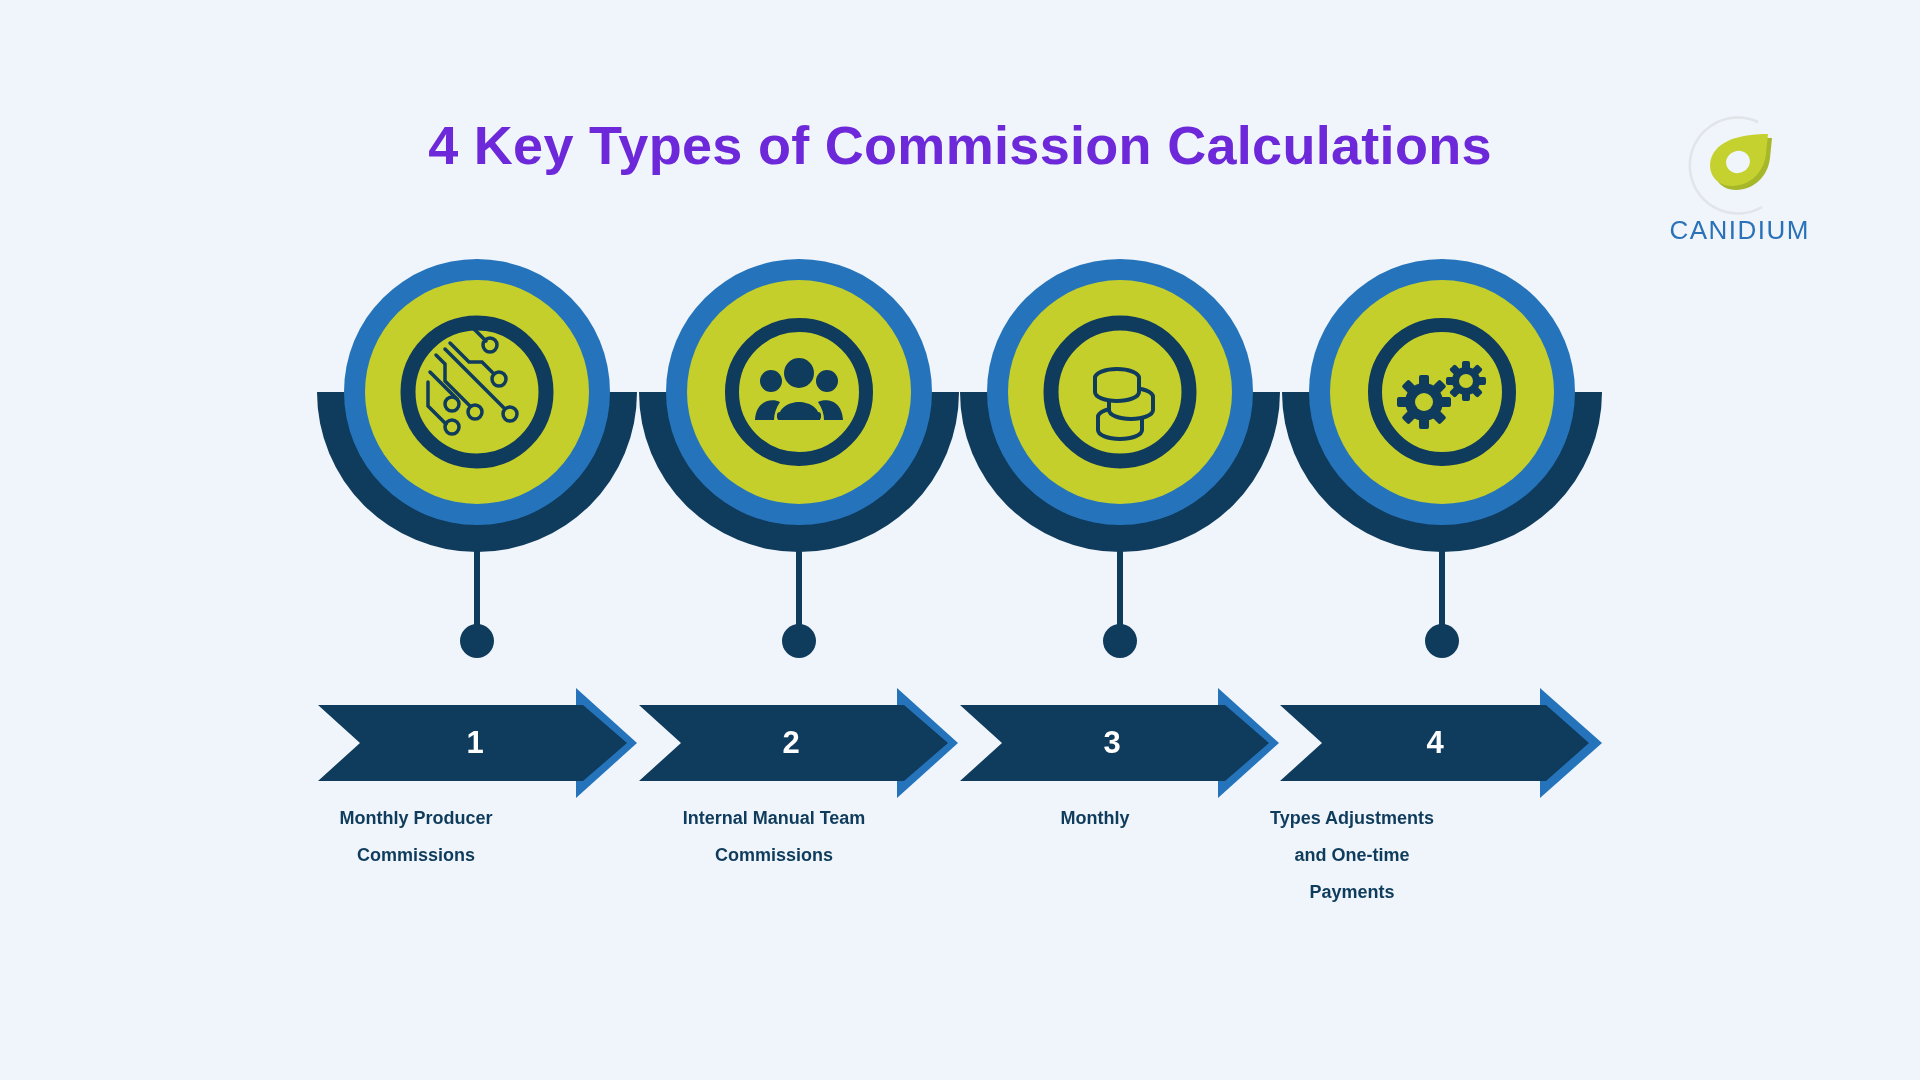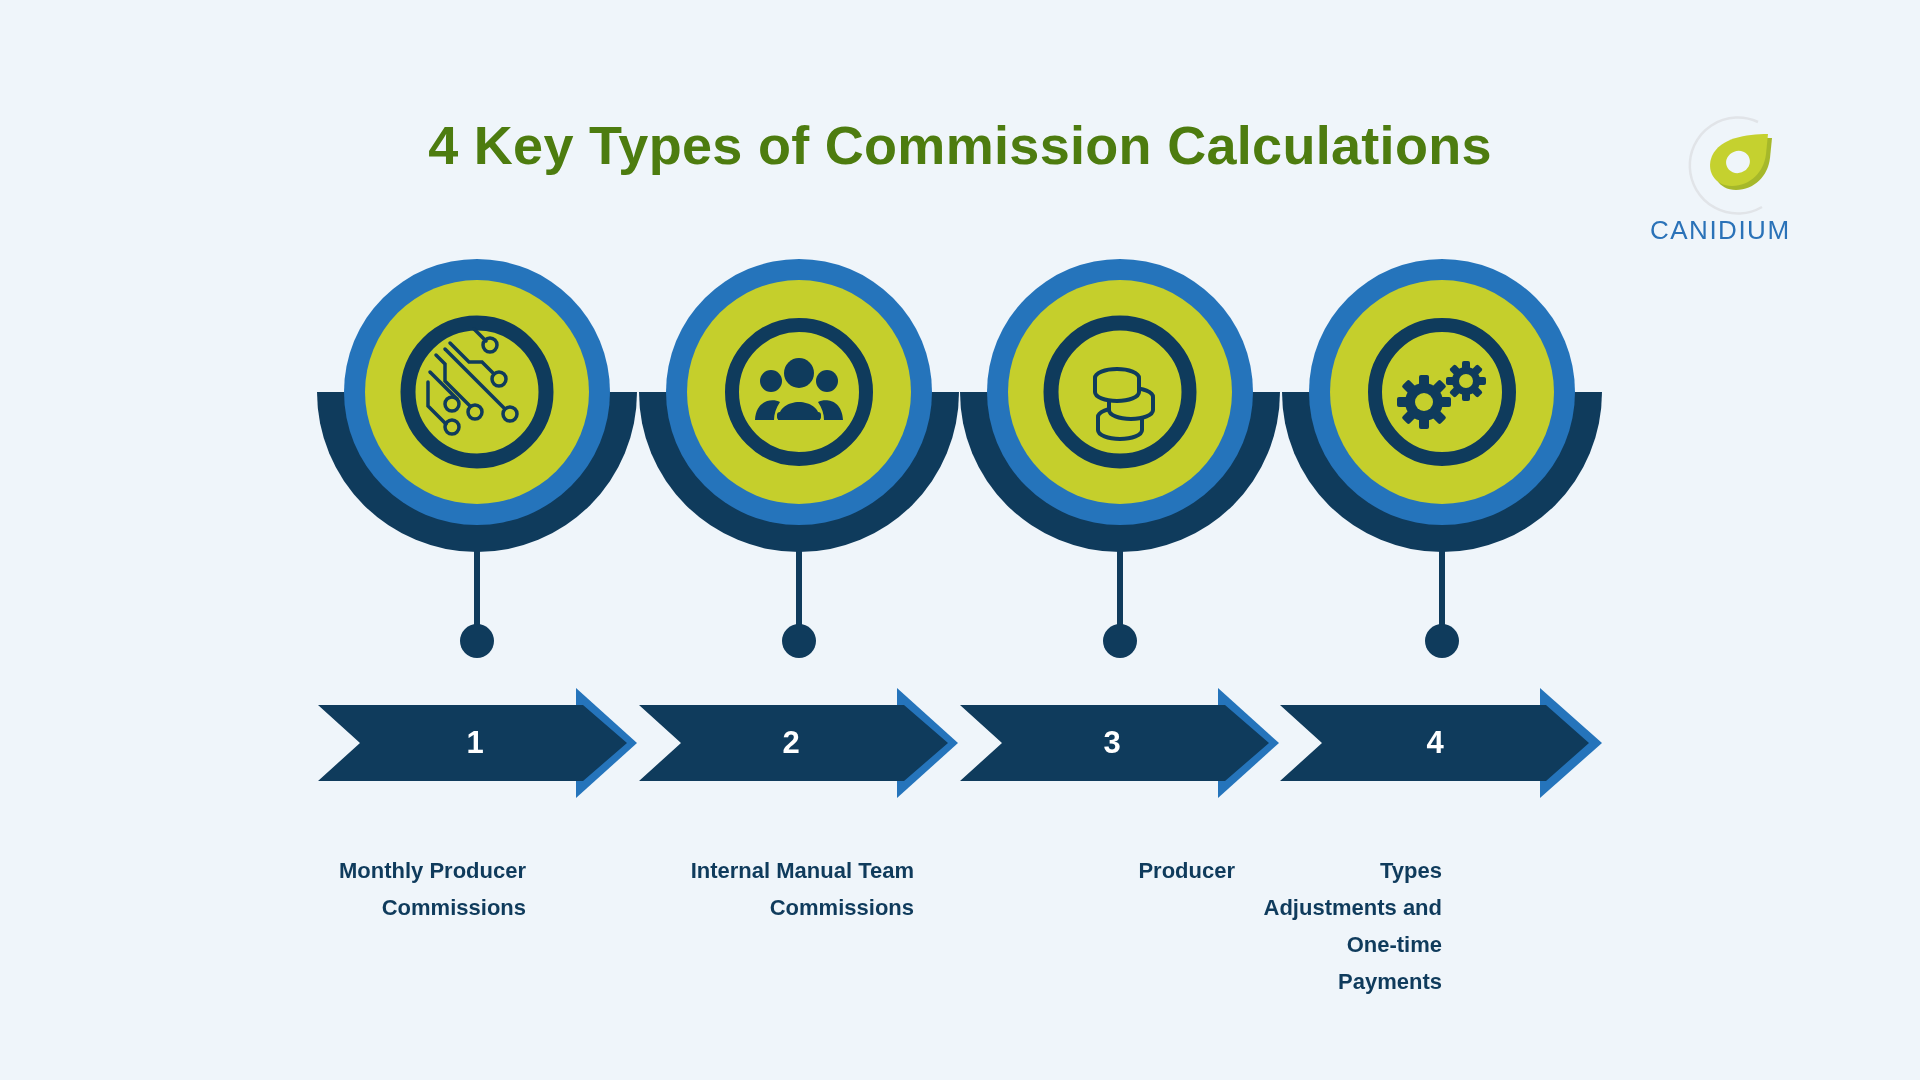--- a/index.html
+++ b/index.html
@@ -5,35 +5,35 @@
   html, body { margin: 0; padding: 0; }
   body {
     width: 1920px; height: 1080px; overflow: hidden;
     background: #eff5fa;
     position: relative;
     font-family: "Liberation Sans", "DejaVu Sans", sans-serif;
   }
   .title {
     position: absolute; left: 0; top: 112px; width: 1920px;
     text-align: center; font-size: 54px; font-weight: bold;
-    color: #4d7c0f; letter-spacing: 0.3px; line-height: 66px;
+    color: #6d28d9; letter-spacing: 0.3px; line-height: 66px;
   }
   .logo { position: absolute; left: 1650px; top: 112px; width: 160px; height: 135px; }
   .logo-text {
-    position: absolute; left: 0; top: 103px; width: 160px; text-align: left;
+    position: absolute; left: 0; top: 103px; width: 160px; text-align: right;
     font-size: 26px; color: #2a72b8; letter-spacing: 1.5px; font-weight: normal;
   }
   svg.diagram { position: absolute; left: 0; top: 0; }
   .step-num {
     position: absolute; width: 60px; text-align: center; top: 725px;
     font-size: 31px; font-weight: bold; color: #ffffff; line-height: 36px;
   }
   .step-label {
-    position: absolute; width: 290px; text-align: right; top: 852px;
-    font-size: 22px; font-weight: bold; color: #0f3b5c; line-height: 37px;
+    position: absolute; width: 290px; text-align: center; top: 800px;
+    font-size: 18px; font-weight: bold; color: #0f3b5c; line-height: 37px;
   }
 </style>
 </head>
 <body>
 
 <div class="title">4 Key Types of Commission Calculations</div>
 
 <div class="logo">
   <svg width="160" height="105" viewBox="0 0 160 105">
     <path d="M 108 10 A 48 48 0 1 0 112 95" fill="none" stroke="#e1e4e8" stroke-width="2.5"></path>
@@ -156,14 +156,14 @@
   </g>
 </svg>
 
 <div class="step-num" style="left:445px;">1</div>
 <div class="step-num" style="left:761px;">2</div>
 <div class="step-num" style="left:1082px;">3</div>
 <div class="step-num" style="left:1405px;">4</div>
 
 <div class="step-label" style="left:306px; width:220px;">Monthly Producer Commissions</div>
 <div class="step-label" style="left:634px; width:280px;">Internal Manual Team Commissions</div>
-<div class="step-label" style="left:955px; width:280px;">Producer</div>
+<div class="step-label" style="left:955px; width:280px;">Monthly</div>
 <div class="step-label" style="left:1262px; width:180px;">Types Adjustments and One-time Payments</div>
 
 </body></html>

